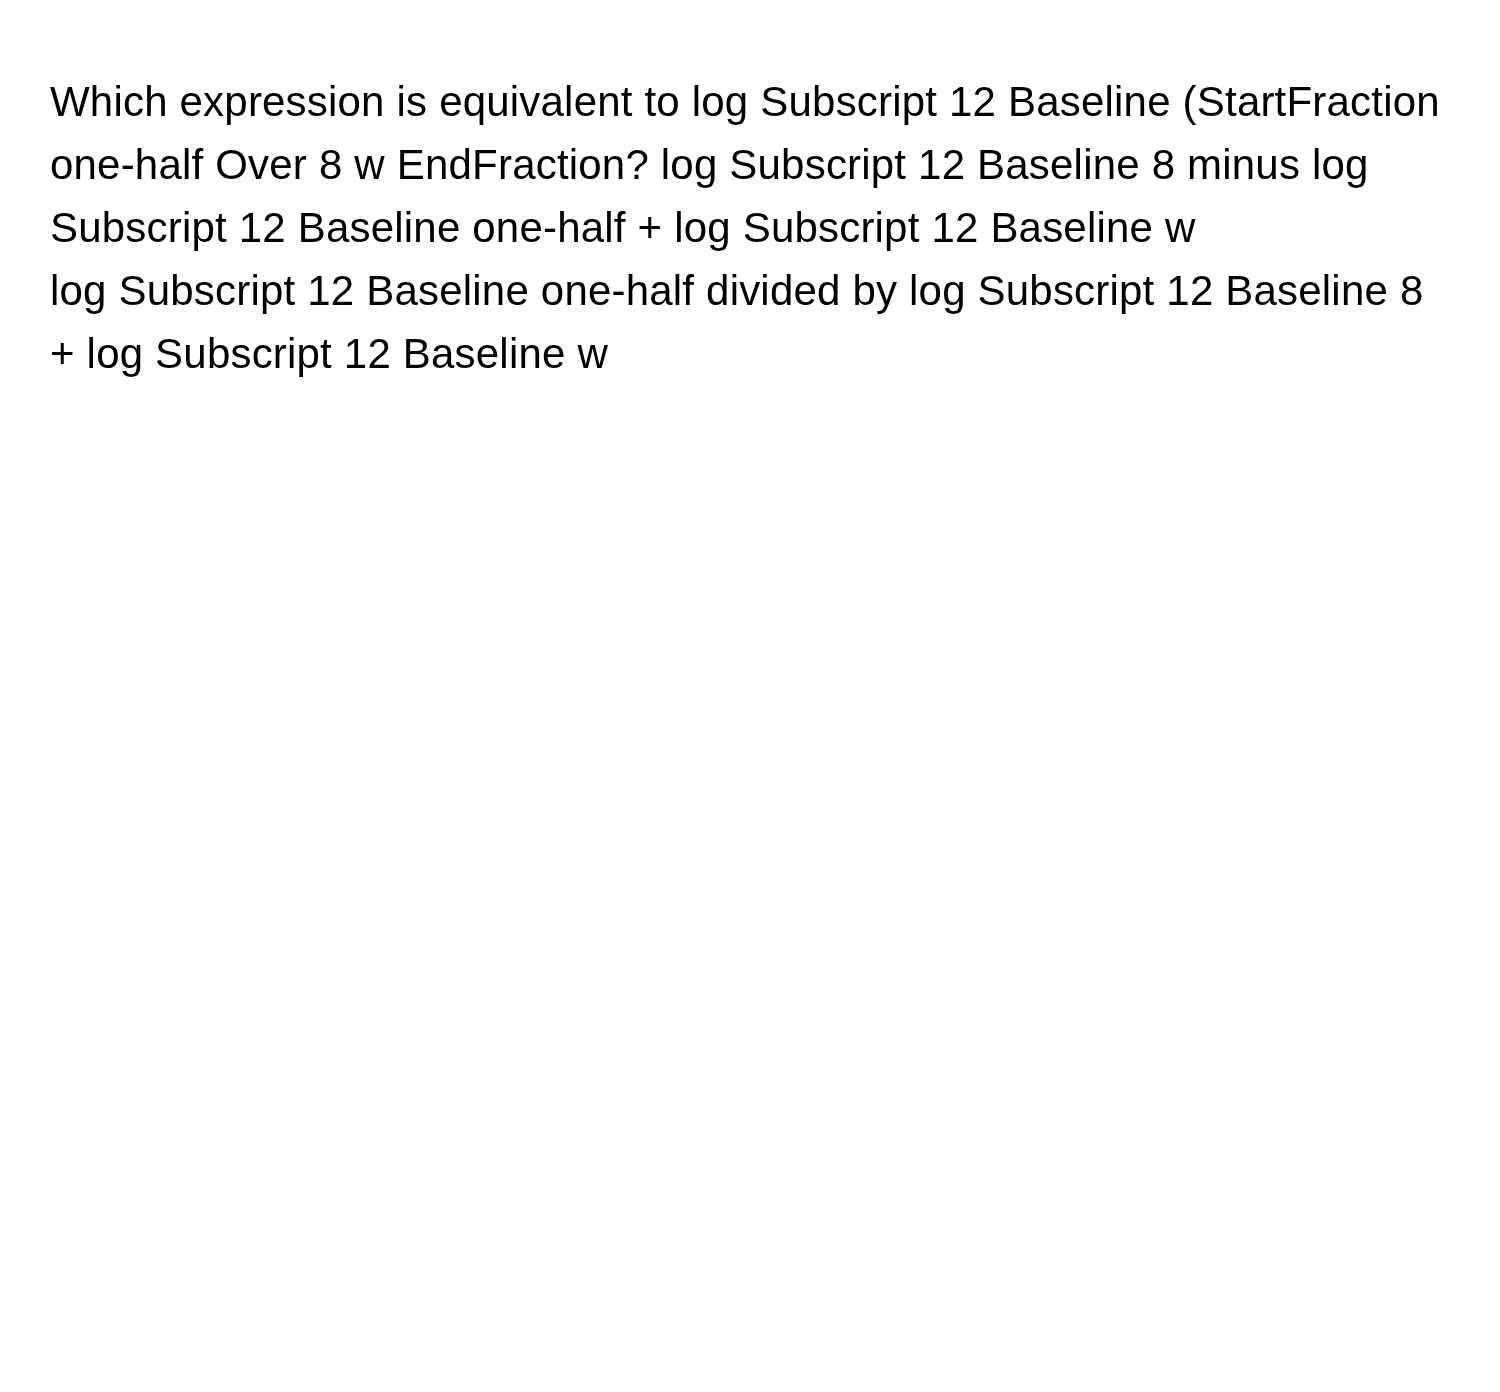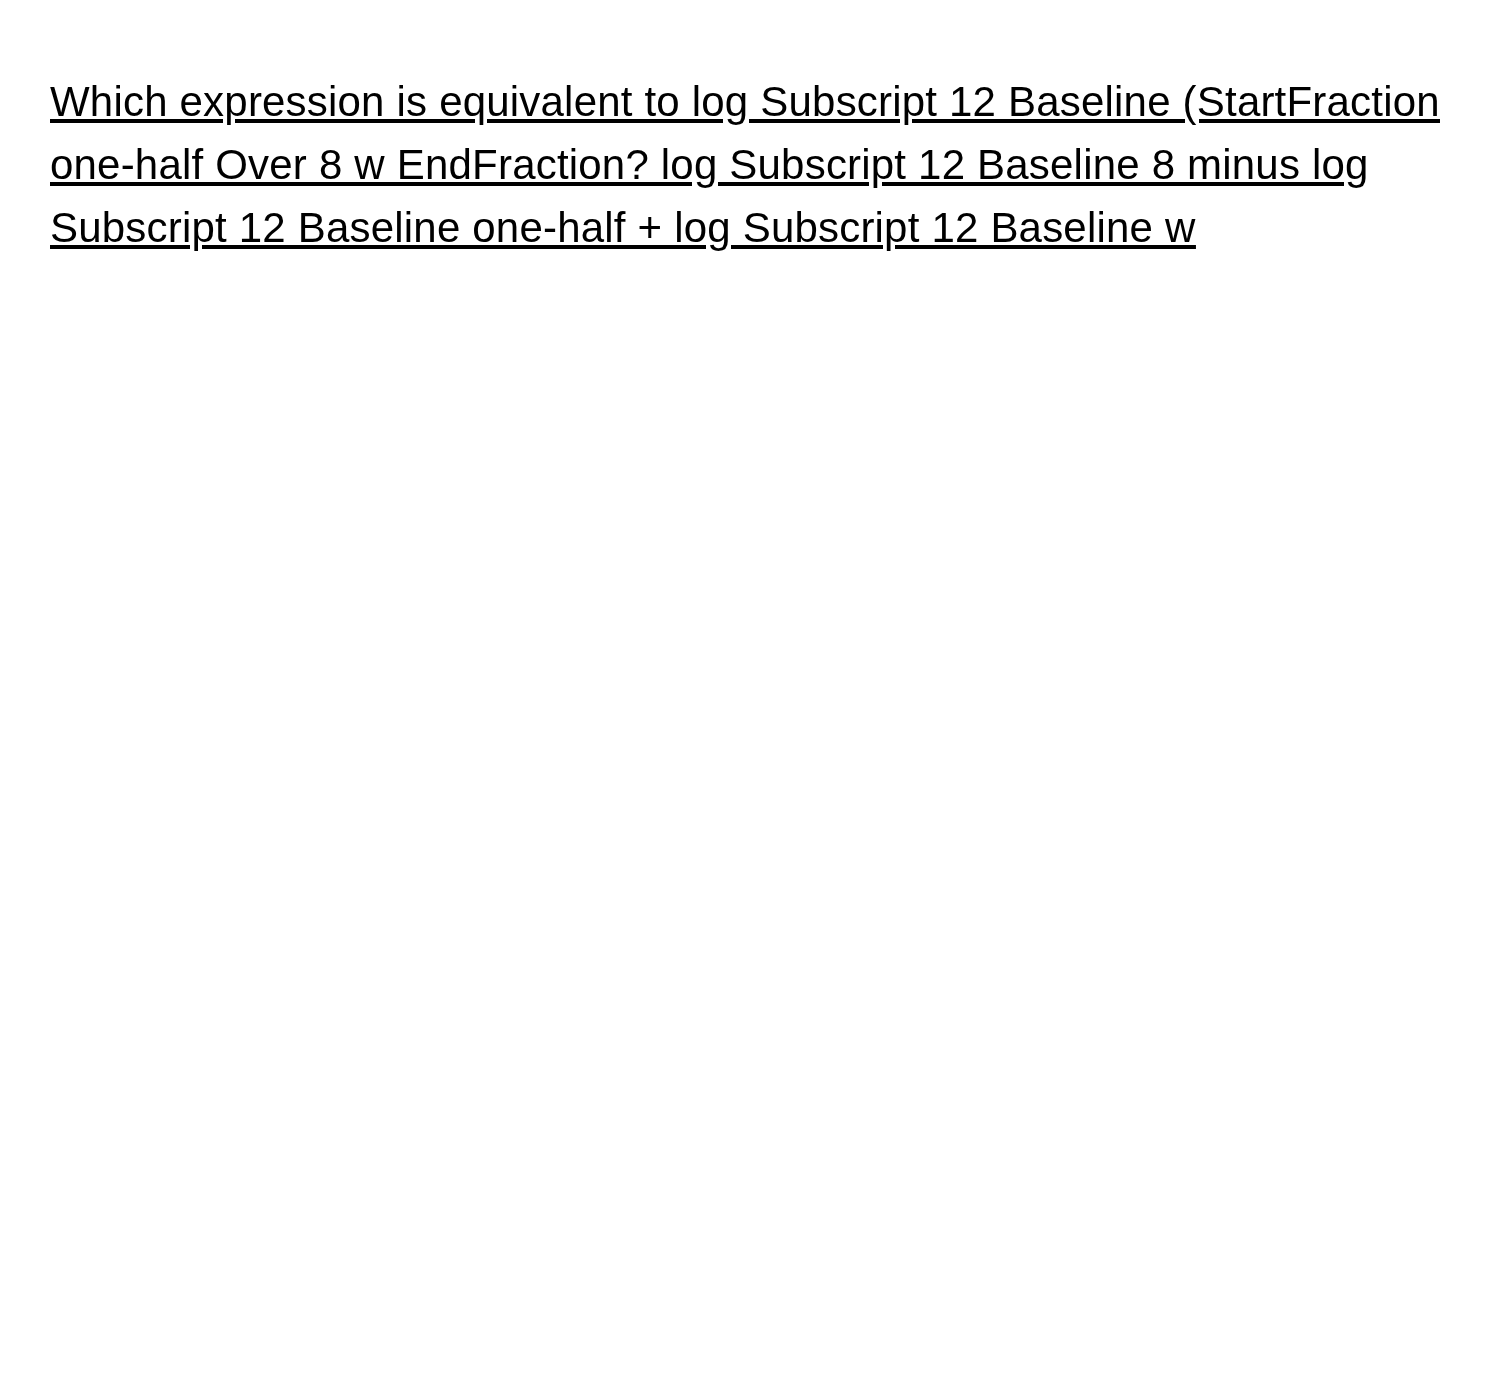--- a/index.html
+++ b/index.html
@@ -1,32 +1,32 @@
 <!DOCTYPE html>
 <html><head>
   <meta charset="utf-8">
   <style>
     * {
       margin: 0;
       padding: 0;
       box-sizing: border-box;
-      text-decoration: underline;
     }
     body {
       background: #ffffff;
       font-family: -apple-system, BlinkMacSystemFont, "Segoe UI", Helvetica, Arial, sans-serif;
       font-size: 42px;
       line-height: 1.5;
       color: #000000;
       padding: 70px 50px 50px 50px;
       width: 1500px;
       letter-spacing: 0.2px;
     }
     .content {
       font-weight: 400;
     }
   </style>
 </head>
 <body>
 
 <div class="content">
   <div>Which expression is equivalent to log Subscript 12 Baseline (StartFraction one-half Over 8 w EndFraction? log Subscript 12 Baseline 8 minus log Subscript 12 Baseline one-half + log Subscript 12 Baseline w</div>
+  <div>log Subscript 12 Baseline one-half divided by log Subscript 12 Baseline 8 + log Subscript 12 Baseline w</div>
 </div>
 
 </body></html>

